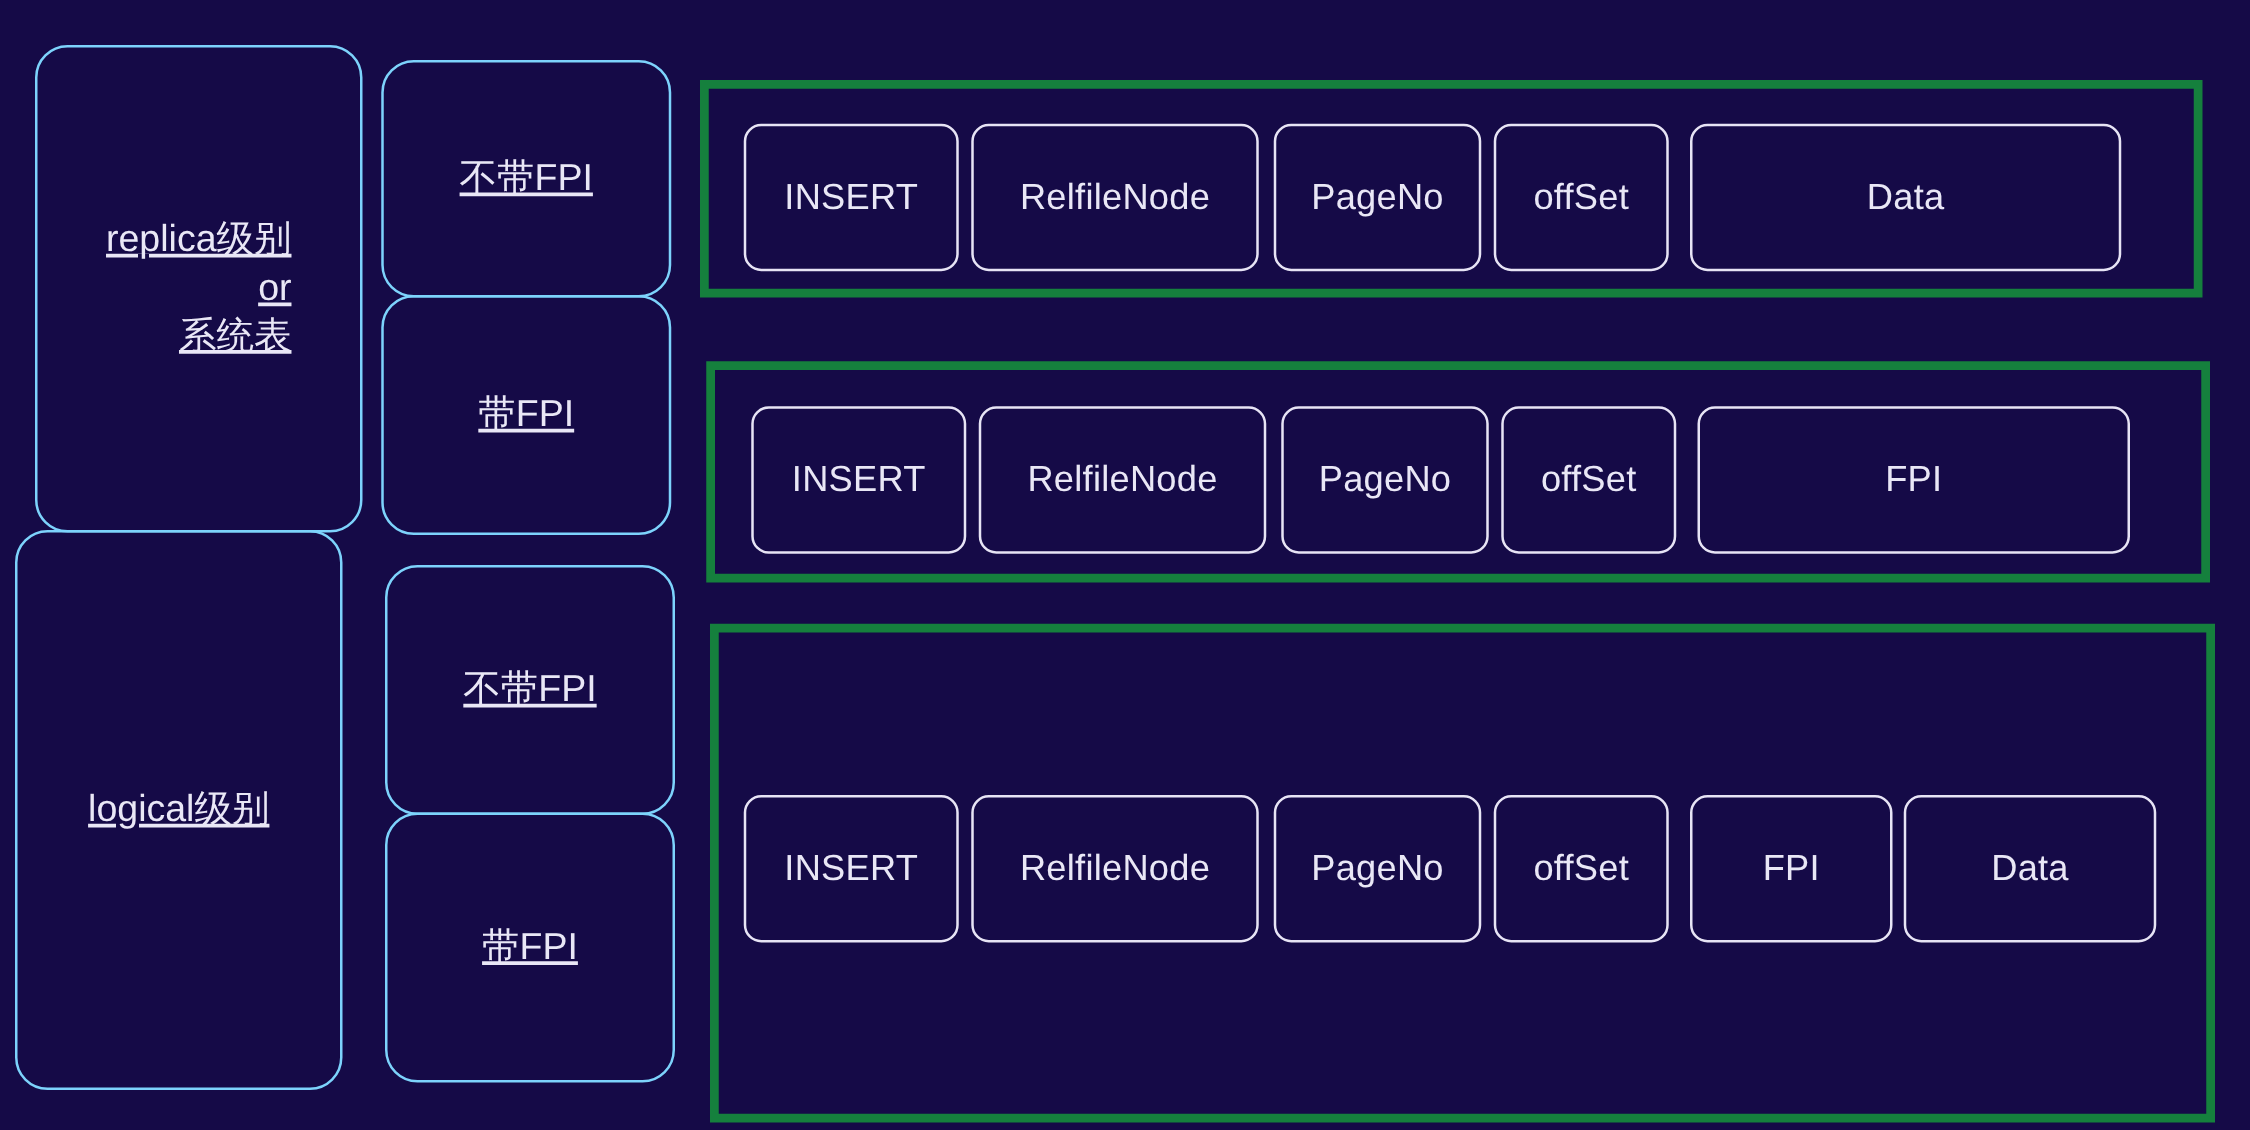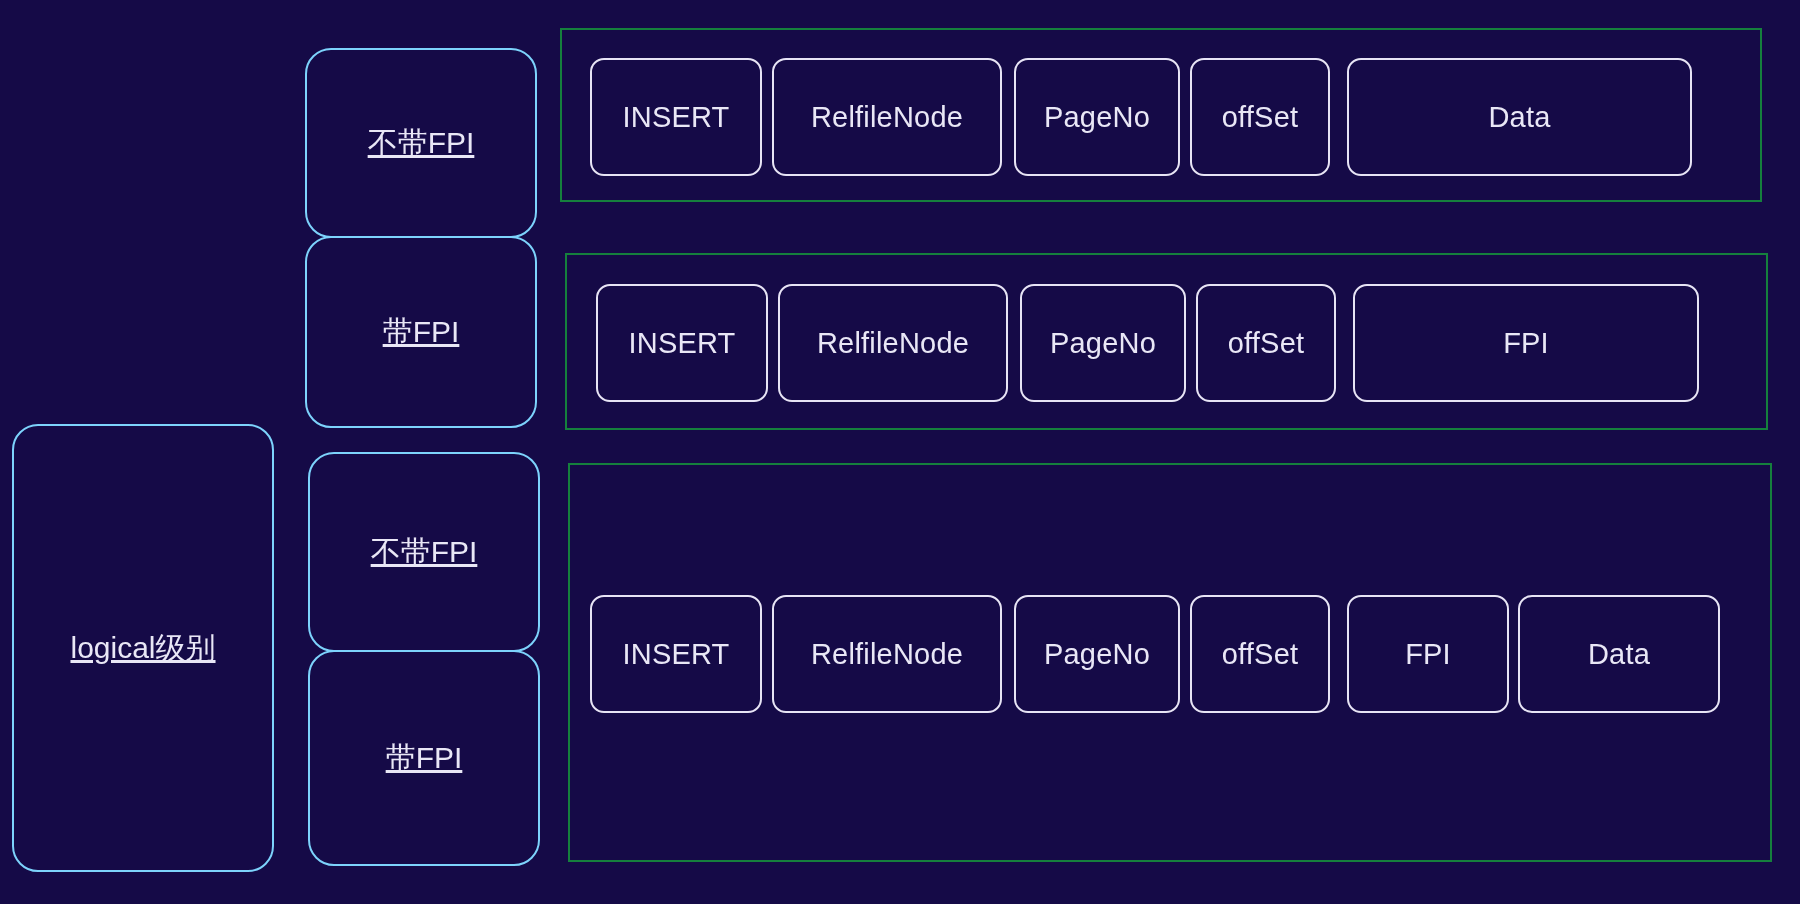--- a/index.html
+++ b/index.html
@@ -32,22 +32,23 @@
     align-items: center;
     justify-content: center;
     text-align: right;
     line-height: 1.28;
     white-space: pre-line;
     text-decoration: underline;
   }
   .sqbox {
     position: absolute;
     box-sizing: border-box;
-    border: 2px solid #15803d;
+    border: 7px solid #15803d;
     background: transparent;
+    margin-top: 36px;
   }
   .field {
     position: absolute;
     box-sizing: border-box;
     border: 2px solid #e7e4f5;
     border-radius: 14px;
     display: flex;
     align-items: center;
     justify-content: center;
     text-align: center;
@@ -81,20 +82,23 @@
   }
   #rec-1 .fields-row { top: 28px; }
   #rec-2 .fields-row { top: 29px; }
   #rec-3 .fields-row { top: 130px; }
 </style>
 </head>
 <body style="background: rgb(21, 10, 71); color: rgb(233, 231, 246);">
 
 <div id="canvas" style="background: rgb(21, 10, 71);">
 
+  <div class="rbox cat" id="cat-replica">replica级别
+or
+系统表</div>
   <div class="rbox cat" id="cat-logical">logical级别</div>
 
   <div class="rbox fpi" id="fpi-1">不带FPI</div>
   <div class="rbox fpi" id="fpi-2">带FPI</div>
   <div class="rbox fpi" id="fpi-3">不带FPI</div>
   <div class="rbox fpi" id="fpi-4">带FPI</div>
 
   <div class="sqbox" id="rec-1">
     <div class="fields-row">
         <div class="field" style="left: 28px; width: 172px; top: 0px; height: 118px;">INSERT</div>

